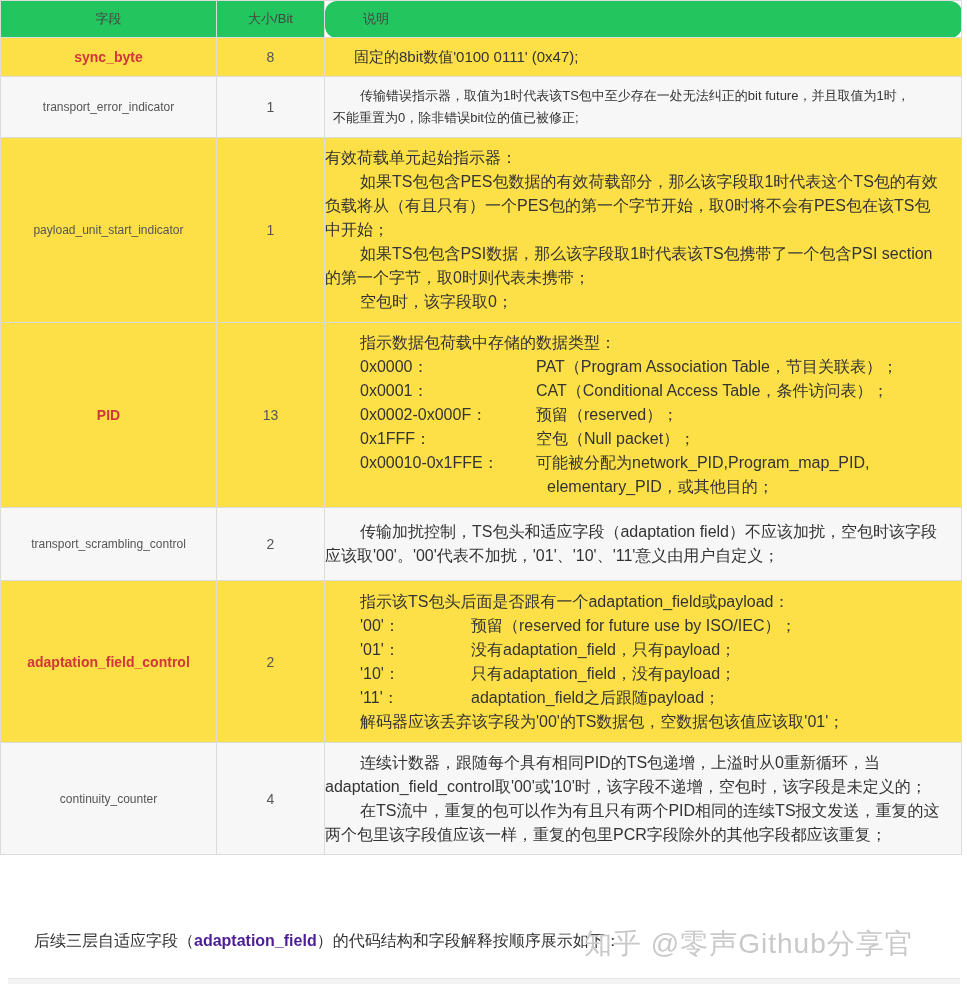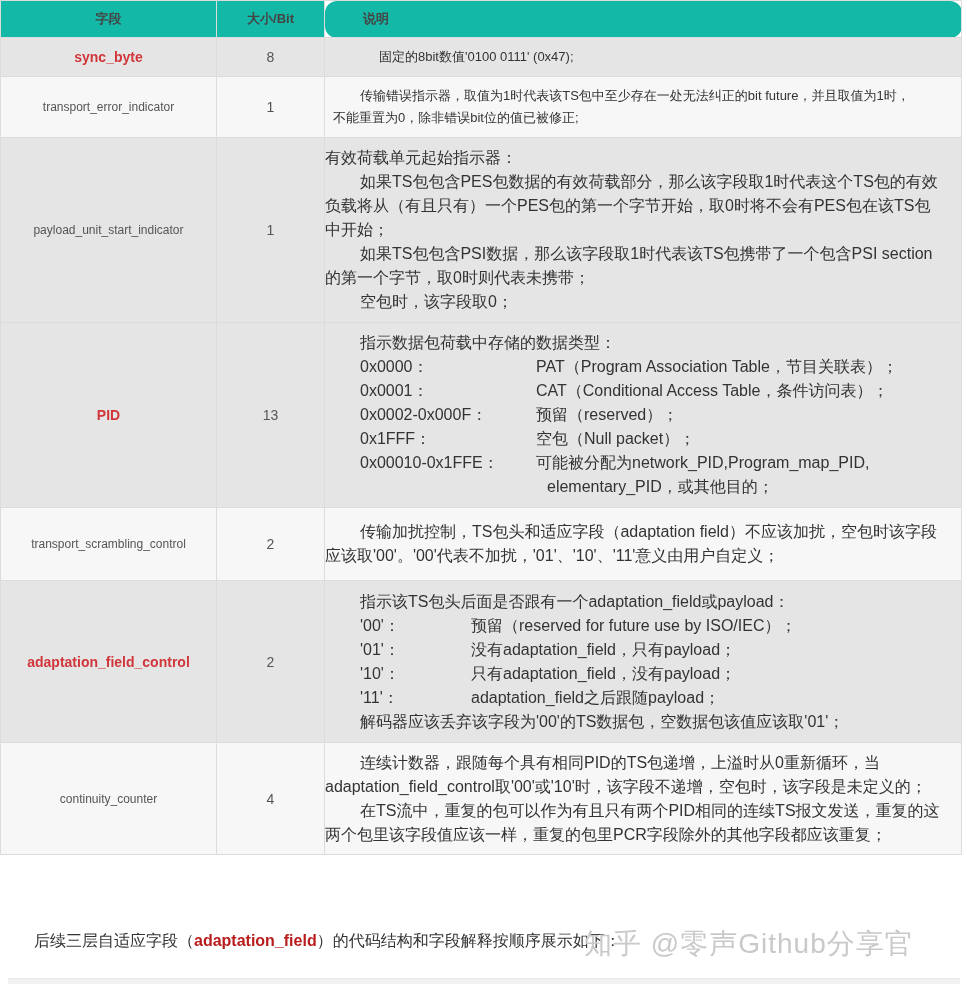--- a/index.html
+++ b/index.html
@@ -1,38 +1,38 @@
 <!DOCTYPE html>
 <html><head>
 <meta charset="utf-8">
 <style>
   html, body { margin:0; padding:0; background:#ffffff; }
   body { width:967px; height:984px; overflow:hidden; position:relative;
          font-family:"Liberation Sans","DejaVu Sans",sans-serif; color:#333; }
   table.ts { position:absolute; left:0; top:0; width:961px; border-collapse:collapse; table-layout:fixed; }
   table.ts th, table.ts td { border:1px solid #dcdcdc; padding:0; vertical-align:middle; }
-  table.ts th { background:#14b8a6; height:36px; font-size:13px; font-weight:bold; color:#444; }
+  table.ts th { background:#22c55e; height:36px; font-size:13px; font-weight:normal; color:#444; }
   table.ts th.c1, table.ts th.c2 { text-align:center; }
   table.ts th.c3 { text-align:left; padding-left:38px;border-radius:12px; }
   td.name { text-align:center; font-size:12px; color:#555; }
   td.name.red { color:#d0363a; font-weight:bold; font-size:14px; }
   td.size { text-align:center; font-size:14px; color:#555; }
-  tr.odd td { background:#e5e5e5; }
+  tr.odd td { background:#fde047; }
   tr.even td { background:#f7f7f7; }
   td.desc { font-size:16px; line-height:24px; color:#333; padding:6px 8px 6px 8px; }
   td.desc.small { font-size:13px; line-height:22px; padding:8px 8px; }
   .line { display:block; white-space:nowrap; }
   .ind { padding-left:35px; }
   .kv { display:flex; white-space:nowrap; padding-left:35px; }
   .kv .k { display:inline-block; }
   .pid .k { width:176px; }
   .afc .k { width:111px; }
   .cont2 { padding-left:222px; }
   .footer { position:absolute; left:34px; top:931px; font-size:16px; color:#333; white-space:nowrap; }
-  .footer b { color:#b91c1c; }
+  .footer b { color:#4c1d95; }
   .watermark { position:absolute; left:584px; top:925px; font-size:28px; color:#c9c9c9; letter-spacing:1px; white-space:nowrap;
                text-shadow:0 0 1px #ffffff; }
   .bottombar { position:absolute; left:8px; top:978px; width:952px; height:6px; background:#f2f2f2; border-top:1px solid #e8e8e8; }
 </style>
 </head>
 <body>
 
 <table class="ts">
   <colgroup>
     <col style="width:216px">
@@ -44,21 +44,21 @@
       <th class="c1">字段</th>
       <th class="c2">大小/Bit</th>
       <th class="c3">说明</th>
     </tr>
   </thead>
   <tbody>
 
     <tr class="odd" style="height:39px">
       <td class="name red">sync_byte</td>
       <td class="size">8</td>
-      <td class="desc small" style="font-size:13px; padding-left:54px">
+      <td class="desc small" style="font-size:15px; padding-left:29px">
         <span class="line">固定的8bit数值'0100 0111' (0x47);</span>
       </td>
     </tr>
 
     <tr class="even" style="height:61px">
       <td class="name">transport_error_indicator</td>
       <td class="size">1</td>
       <td class="desc small">
         <span class="line" style="padding-left:27px">传输错误指示器，取值为1时代表该TS包中至少存在一处无法纠正的bit future，并且取值为1时，</span>
         <span class="line">不能重置为0，除非错误bit位的值已被修正;</span>

